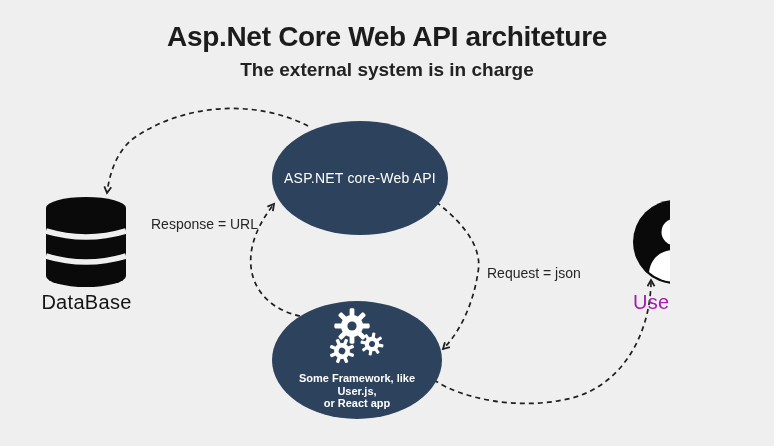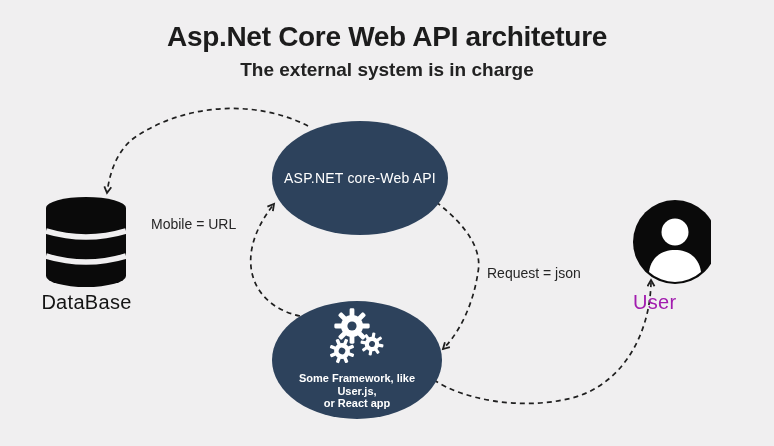--- a/index.html
+++ b/index.html
@@ -1,21 +1,20 @@
 <!DOCTYPE html>
 <html><head>
 <meta charset="utf-8">
 <style>
   html,body{margin:0;padding:0;background:#f0eff0;}
   .stage{
     position:relative;width:670px;height:446px;overflow:hidden;
     background:#f0eff0;
     font-family:"Liberation Sans","DejaVu Sans",sans-serif;
     color:#1f1f1f;
-    padding-left:41px;
   }
   .layer{position:absolute;left:0;top:0;width:774px;height:446px;}
   .txt{position:absolute;white-space:nowrap;}
   .title{
     top:21px;left:0;width:774px;text-align:center;
     font-size:28px;font-weight:700;letter-spacing:-0.3px;color:#1c1c1c;
   }
   .subtitle{
     top:59px;left:0;width:774px;text-align:center;
     font-size:19px;font-weight:700;color:#222;
@@ -97,19 +96,19 @@
   <div class="txt subtitle">The external system is in charge</div>
 
   <div class="txt api-label">ASP.NET core-Web API</div>
 
   <div class="txt fw-label">
     <span>Some Framework, like</span>
     <span>User.js,</span>
     <span>or React app</span>
   </div>
 
-  <div class="txt request-label">Mobile = URL</div>
+  <div class="txt request-label">Response = URL</div>
   <div class="txt response-label">Request = json</div>
 
   <div class="txt db-label">DataBase</div>
   <div class="txt user-label">User</div>
 
 </div>
 
 </body></html>

